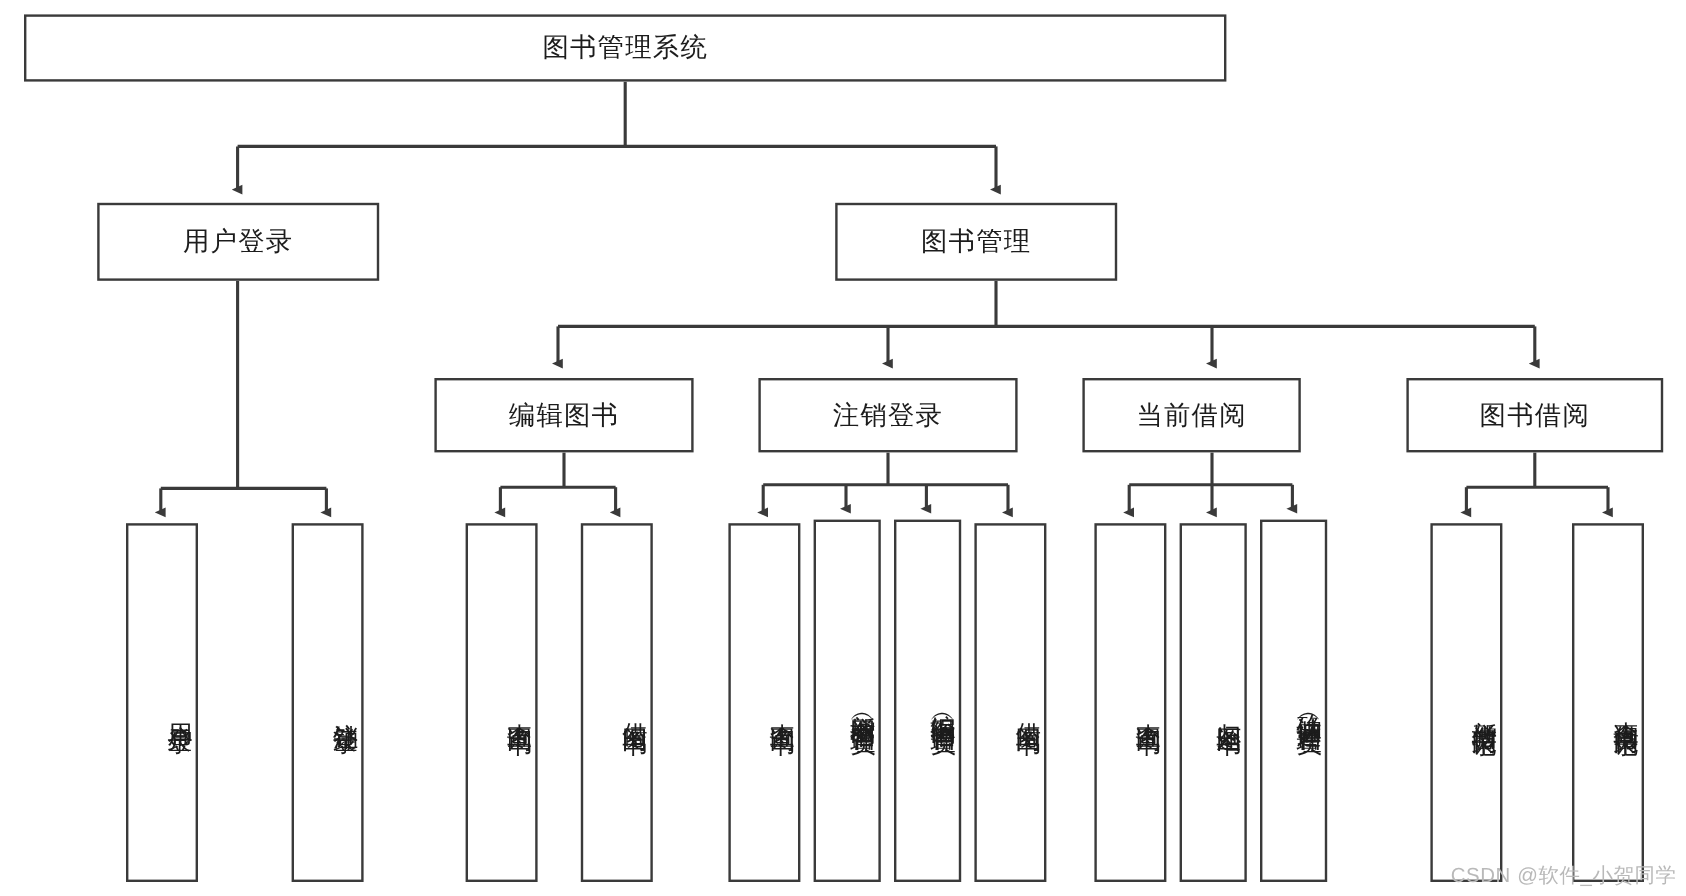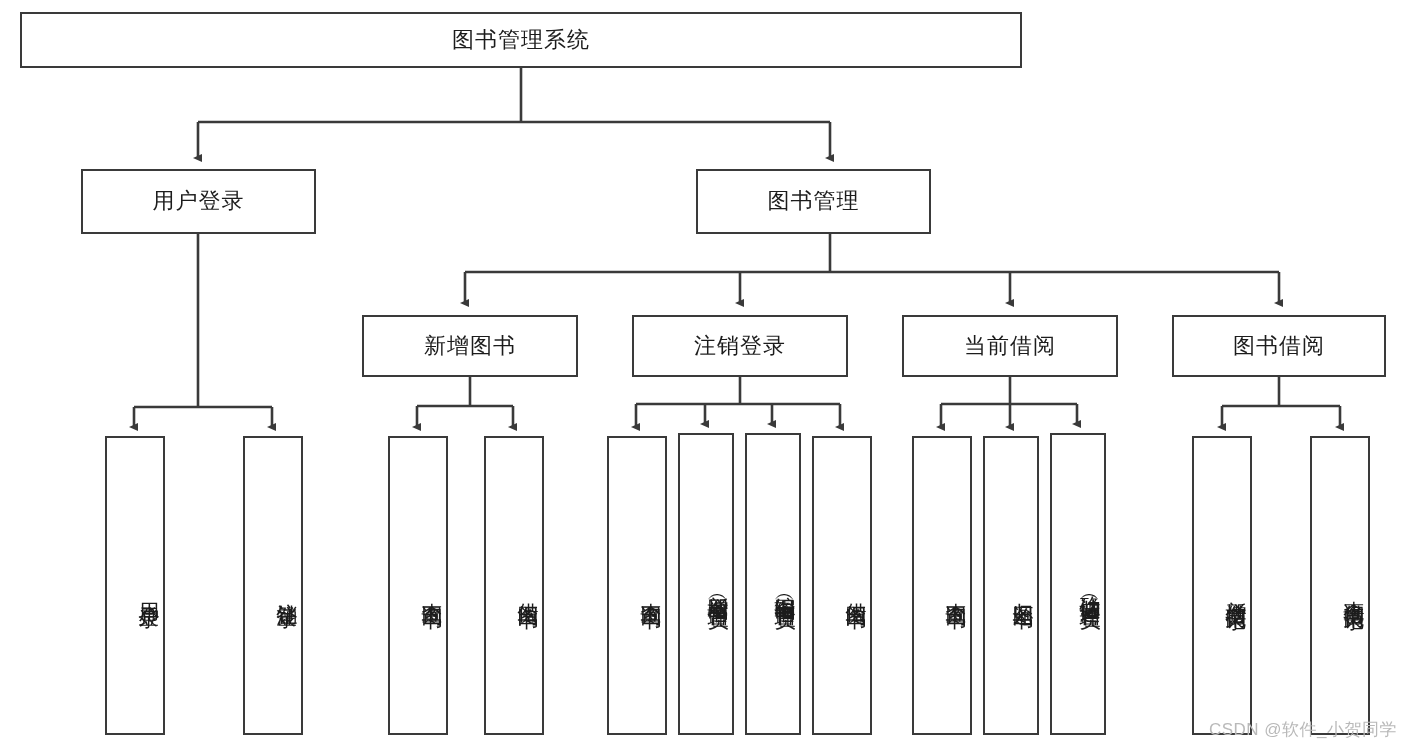--- a/index.html
+++ b/index.html
@@ -120,23 +120,23 @@
       <path d="M1222,406 L1222,427" marker-end="url(#arrow)"></path>
       <path d="M1340,406 L1340,427" marker-end="url(#arrow)"></path>
     </g>
   </svg>
 
   <div class="node h" style="left:20px; top:12px; width:1002px; height:56px;">图书管理系统</div>
 
   <div class="node h" style="left:81px; top:169px; width:235px; height:65px;">用户登录</div>
   <div class="node h" style="left:696px; top:169px; width:235px; height:65px;">图书管理</div>
 
-  <div class="node h" style="left:362px; top:315px; width:216px; height:62px;">新增图书</div>
+  <div class="node h" style="left:362px; top:315px; width:216px; height:62px;">编辑图书</div>
   <div class="node h" style="left:632px; top:315px; width:216px; height:62px;">注销登录</div>
-  <div class="node h" style="left:902px; top:315px; width:216px; height:62px;">当前借阅</div>
+  <div class="node h" style="left:902px; top:315px; width:182px; height:62px;">当前借阅</div>
   <div class="node h" style="left:1172px; top:315px; width:214px; height:62px;">图书借阅</div>
 
   <div class="node v" style="left:105px; top:436px; width:60px; height:299px;">
     <span>用户登录</span>
   </div>
   <div class="node v" style="left:243px; top:436px; width:60px; height:299px;">
     <span>注销登录</span>
   </div>
 
   <div class="node v" style="left:388px; top:436px; width:60px; height:299px;">

